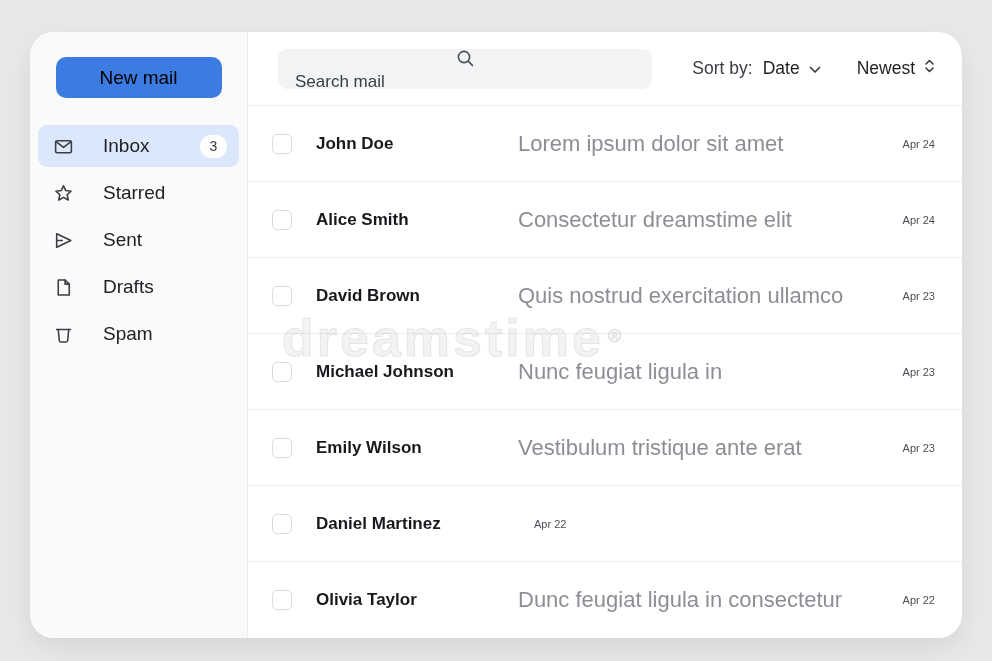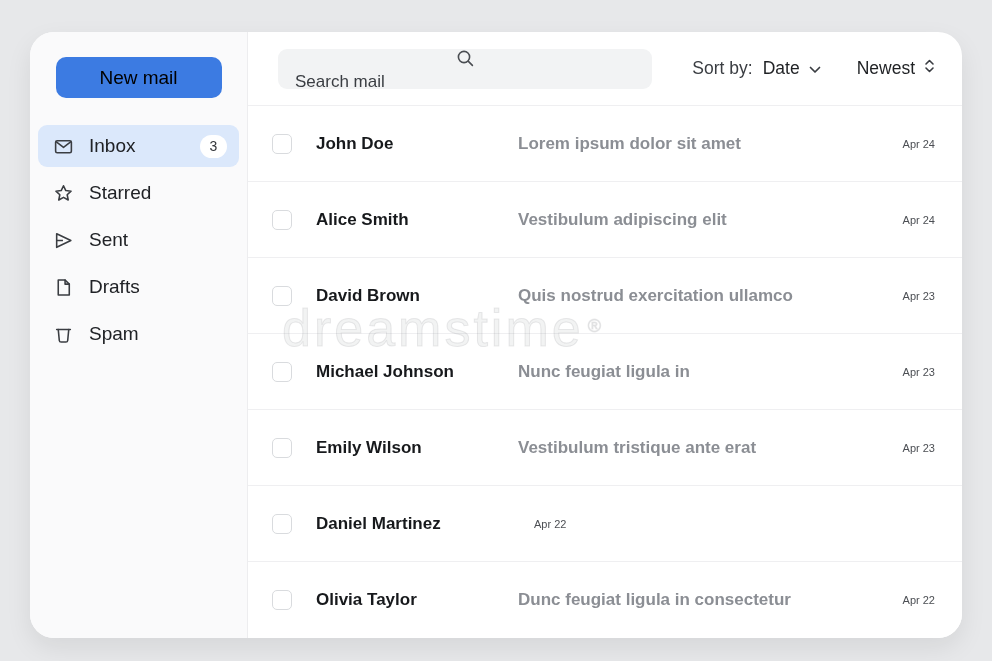--- a/index.html
+++ b/index.html
@@ -43,20 +43,21 @@
   .folders { margin-top: 27px; padding: 0 8px; }
   .folder {
     display: flex;
     align-items: center;
     height: 42px;
     padding: 0 12px 0 15px;
     border-radius: 9px;
     margin-bottom: 5px;
     cursor: pointer;
     color: #202226;
+    gap: 14px;
   }
   .folder.active { background: #dbe8fb; }
   .ficon { width: 21px; height: 21px; display: inline-flex; align-items: center; justify-content: center; }
   .ficon svg { display: block; }
   .flabel { margin-left: 15px; font-size: 19px; }
   .badge {
     margin-left: auto;
     min-width: 27px; height: 23px;
     background: #ffffff;
     border-radius: 12px;
@@ -139,38 +140,37 @@
   .sender {
     margin-left: 24px;
     width: 202px;
     font-size: 17px;
     font-weight: 700;
     color: #17191c;
     flex-shrink: 0;
   }
   .preview {
     flex: 1;
-    font-size: 17px;
+    font-size: 22px;
     color: #8b8e94;
     white-space: nowrap;
     overflow: hidden;
-    font-weight: bold;
   }
   .date {
     margin-left: 16px;
     font-size: 11px;
     color: #4c4f54;
     flex-shrink: 0;
   }
   
   .watermark {
     position: absolute;
-    left: 282px; top: 298px;
+    left: 282px; top: 308px;
     font-size: 52px;
-    font-weight: 400;
+    font-weight: 700;
     letter-spacing: 3px;
     color: rgba(130,133,138,0.10);
     -webkit-text-stroke: 1px rgba(130,133,138,0.16);
     pointer-events: none;
     user-select: none;
   }
   .watermark .reg { font-size: 18px; vertical-align: 14px; margin-left: 4px; }
 </style>
 </head>
 <body>
@@ -263,21 +263,21 @@
     <div class="list" id="email-list">
         <div class="row">
           <span class="cb"></span>
           <span class="sender">John Doe</span>
           <span class="preview">Lorem ipsum dolor sit amet</span>
           <span class="date">Apr 24</span>
         </div>
         <div class="row">
           <span class="cb"></span>
           <span class="sender">Alice Smith</span>
-          <span class="preview">Vestibulum adipiscing elit</span>
+          <span class="preview">Consectetur dreamstime elit</span>
           <span class="date">Apr 24</span>
         </div>
         <div class="row">
           <span class="cb"></span>
           <span class="sender">David Brown</span>
           <span class="preview">Quis nostrud exercitation ullamco</span>
           <span class="date">Apr 23</span>
         </div>
         <div class="row">
           <span class="cb"></span>

